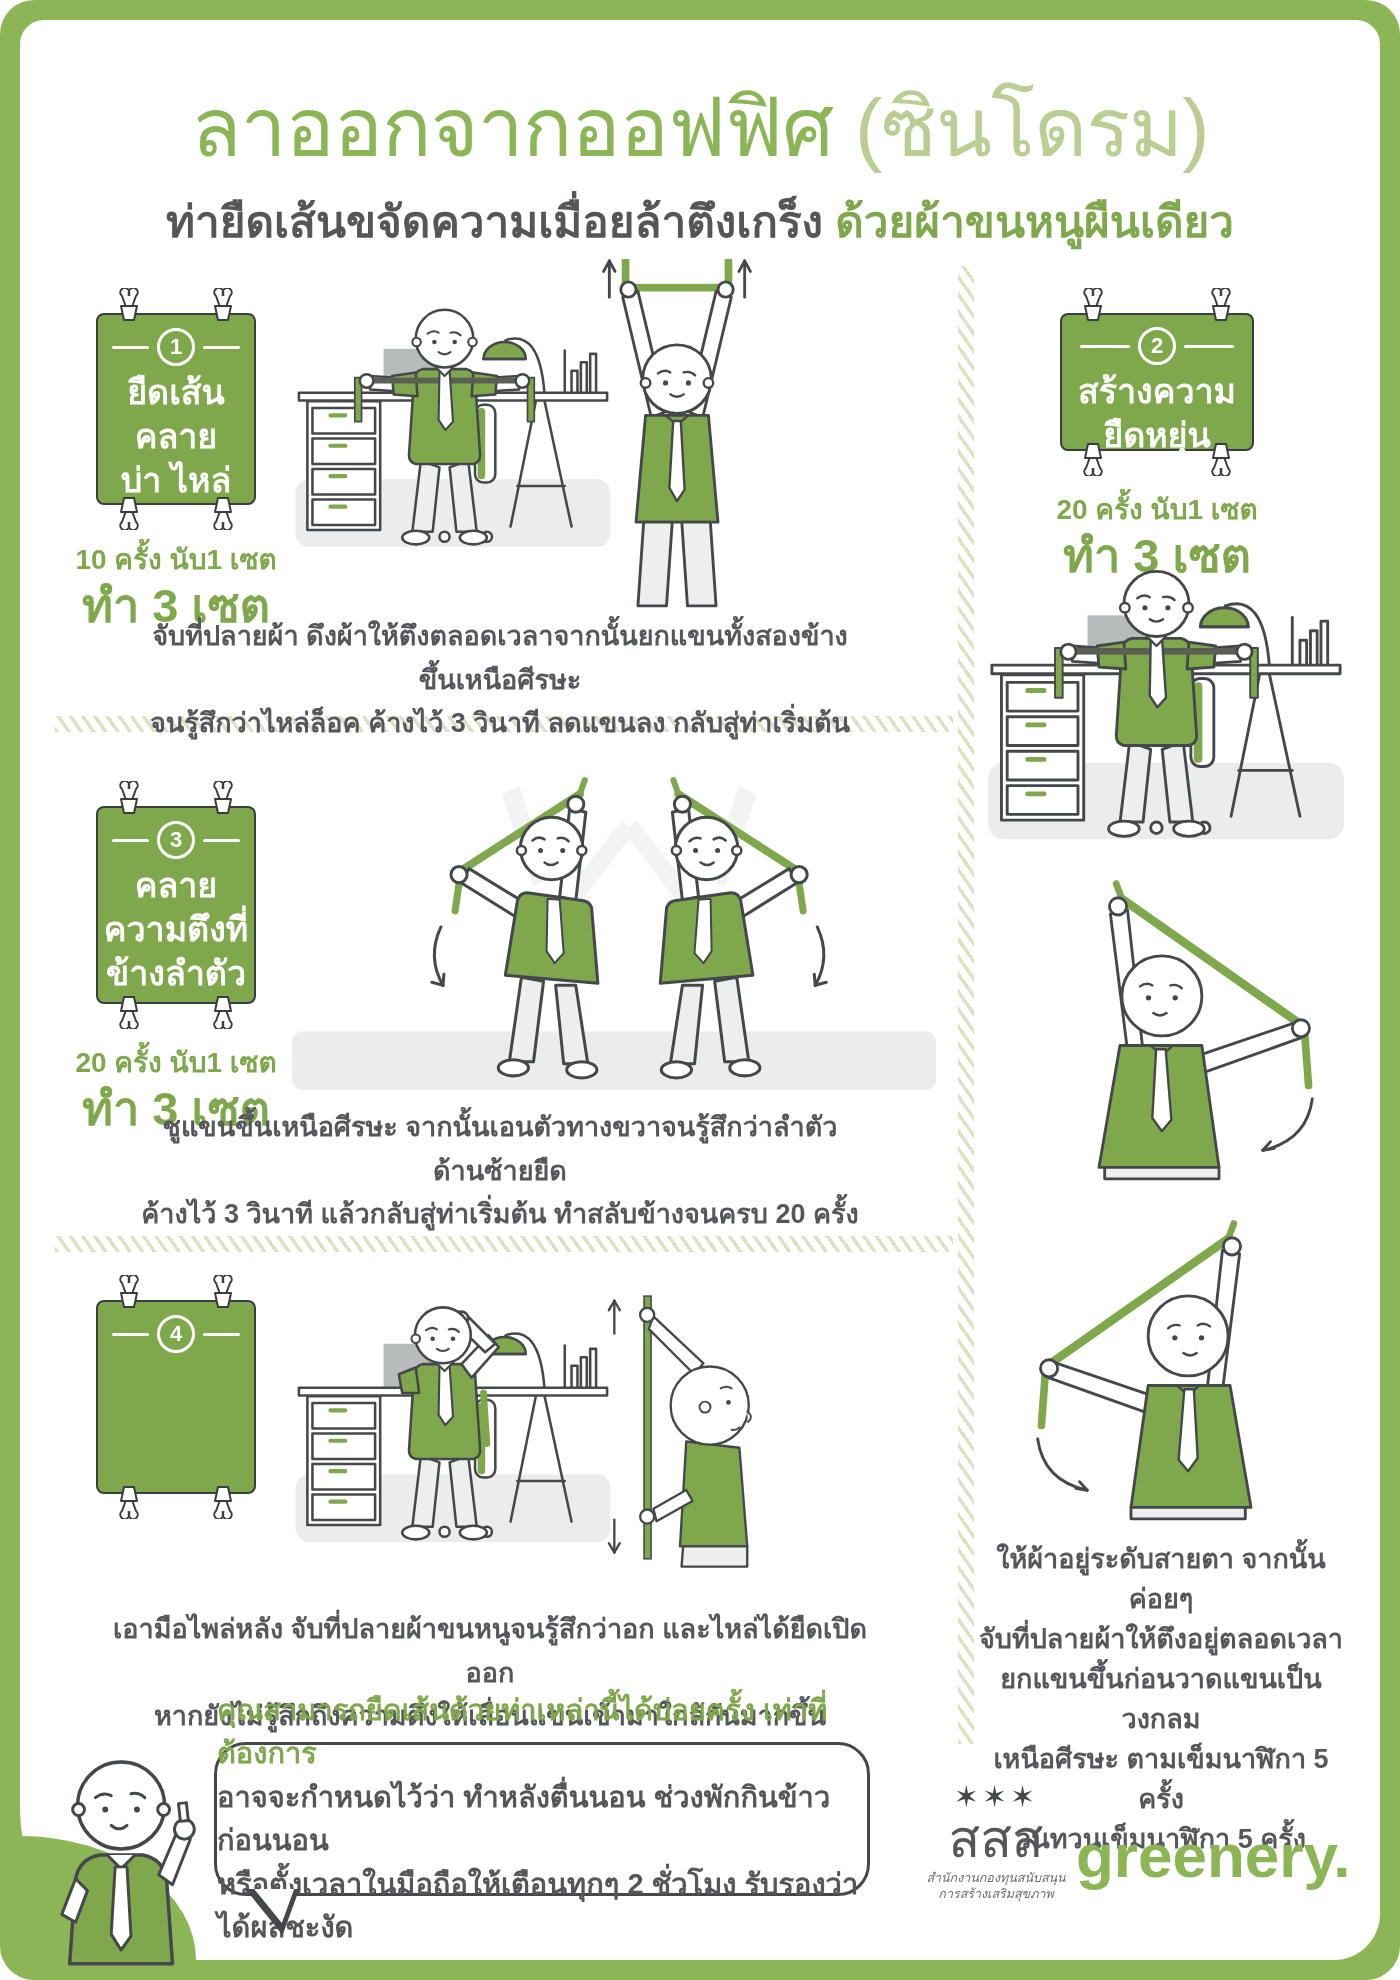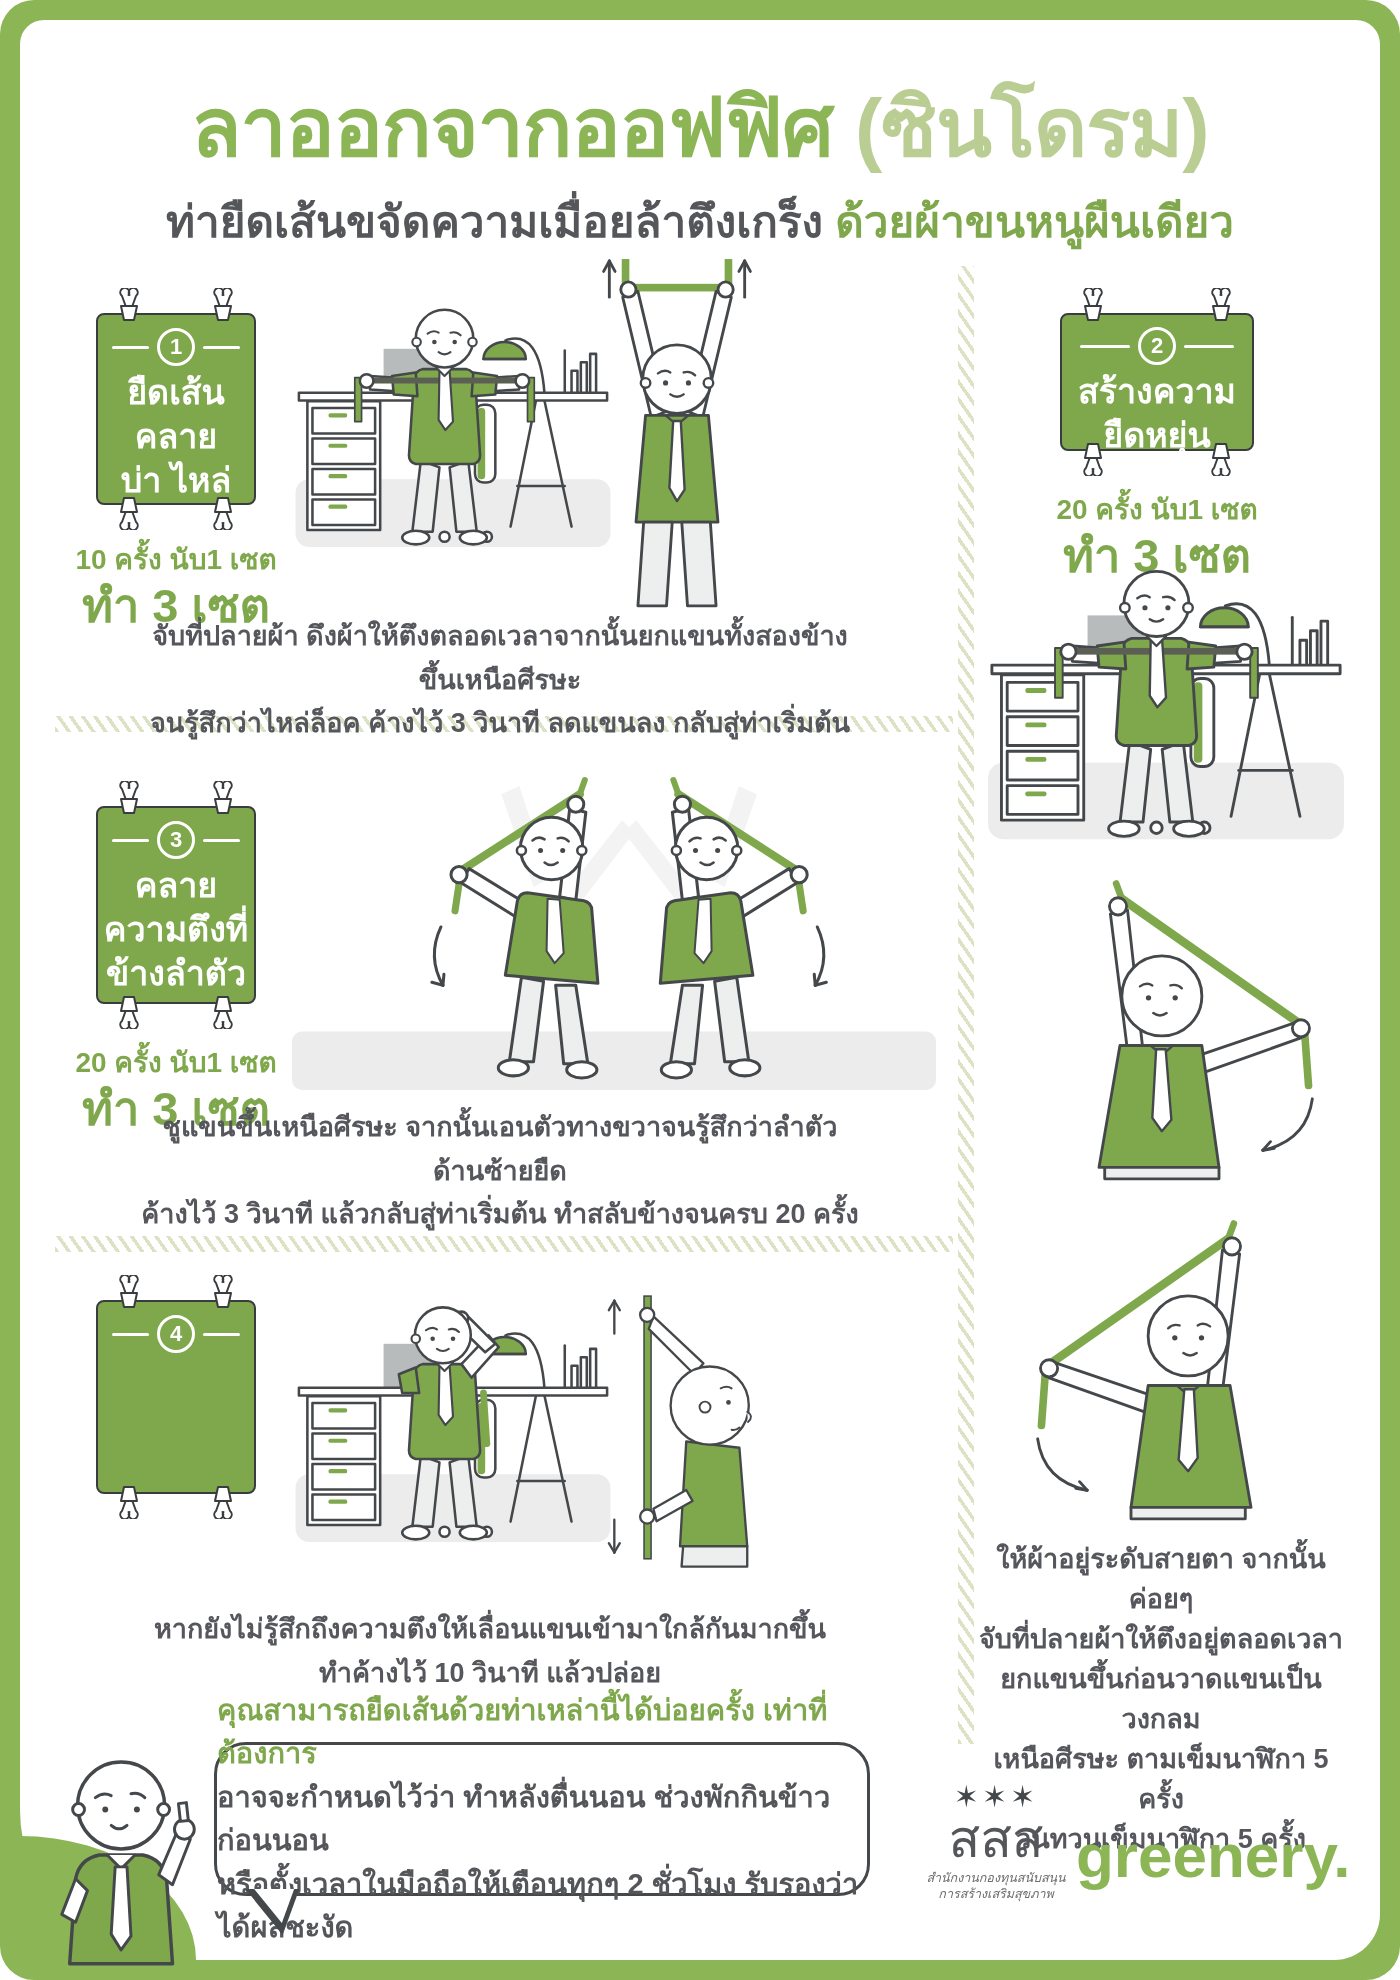--- a/index.html
+++ b/index.html
@@ -1,20 +1,20 @@
 <!DOCTYPE html>
 <html><head>
 <meta charset="utf-8">
 <style>
   html,body{margin:0;padding:0;background:#ffffff;}
   .page{position:relative;width:1400px;height:1980px;background:#8CB556;border-radius:34px;overflow:hidden;
         font-family:"Liberation Sans","DejaVu Sans",sans-serif;}
   .inner{position:absolute;inset:20px;background:#fff;border-radius:24px 24px 46px 150px;}
   
-  .title{position:absolute;left:0;top:62px;width:100%;text-align:center;font-size:82px;font-weight:700;color:#8CB556;letter-spacing:-1px;}
+  .title{position:absolute;left:0;top:62px;width:100%;text-align:center;font-size:82px;font-weight:400;color:#8CB556;letter-spacing:-1px;}
   .title .paren{color:#BACE94;}
   .subtitle{position:absolute;left:0;top:186px;width:100%;text-align:center;font-size:44px;font-weight:700;color:#54565A;}
   .subtitle .hl{color:#7FA84C;}
   
   .badge{position:absolute;background:#7FA84C;border:2.5px solid #3A3D40;border-radius:8px;box-sizing:border-box;}
   .badge-head{display:flex;align-items:center;gap:8px;margin:13px 14px 0;}
   .badge-head .bar{flex:1;height:3px;background:#fff;border-radius:2px;}
   .badge-num{width:38px;height:38px;border:3px solid #fff;border-radius:50%;color:#fff;font-size:22px;font-weight:700;
              display:flex;align-items:center;justify-content:center;flex:0 0 auto;box-sizing:border-box;}
   .badge-lines{text-align:center;color:#fff;font-size:34px;font-weight:600;line-height:1.3;margin-top:4px;}
@@ -370,20 +370,21 @@
       <path d="M196 158 q9 6 1 13" fill="#fff" stroke-width="2.5"></path>
       <circle cx="142" cy="152" r="7" fill="#fff" stroke-width="2.5"></circle>
       <circle cx="172" cy="146" r="3" fill="#45484B" stroke="none"></circle>
       <path d="M162 128 q8 -4 14 0" fill="none" stroke-width="2.5"></path>
       <path d="M186 178 q-4 4 -10 3" fill="none" stroke-width="2.5"></path>
       <path d="M114 330 L196 330 L196 356 L112 356 Z" fill="#EDEFEF"></path>
     </g>
   </svg>
 
   <div class="desc" style="left:110px;top:1608px;width:760px;">
+    <div>เอามือไพล่หลัง จับที่ปลายผ้าขนหนูจนรู้สึกว่าอก และไหล่ได้ยืดเปิดออก</div>
     <div>หากยังไม่รู้สึกถึงความตึงให้เลื่อนแขนเข้ามาใกล้กันมากขึ้น</div>
     <div>ทำค้างไว้ 10 วินาที แล้วปล่อย</div>
   </div>
 
   <div class="badge landscape" style="left:1060px;top:313px;width:194px;height:138px;">
     <svg class="clip tl" viewBox="0 0 30 34">
         <use href="#clipicon"></use>
       </svg>
     <svg class="clip tr" viewBox="0 0 30 34">
         <use href="#clipicon"></use>

